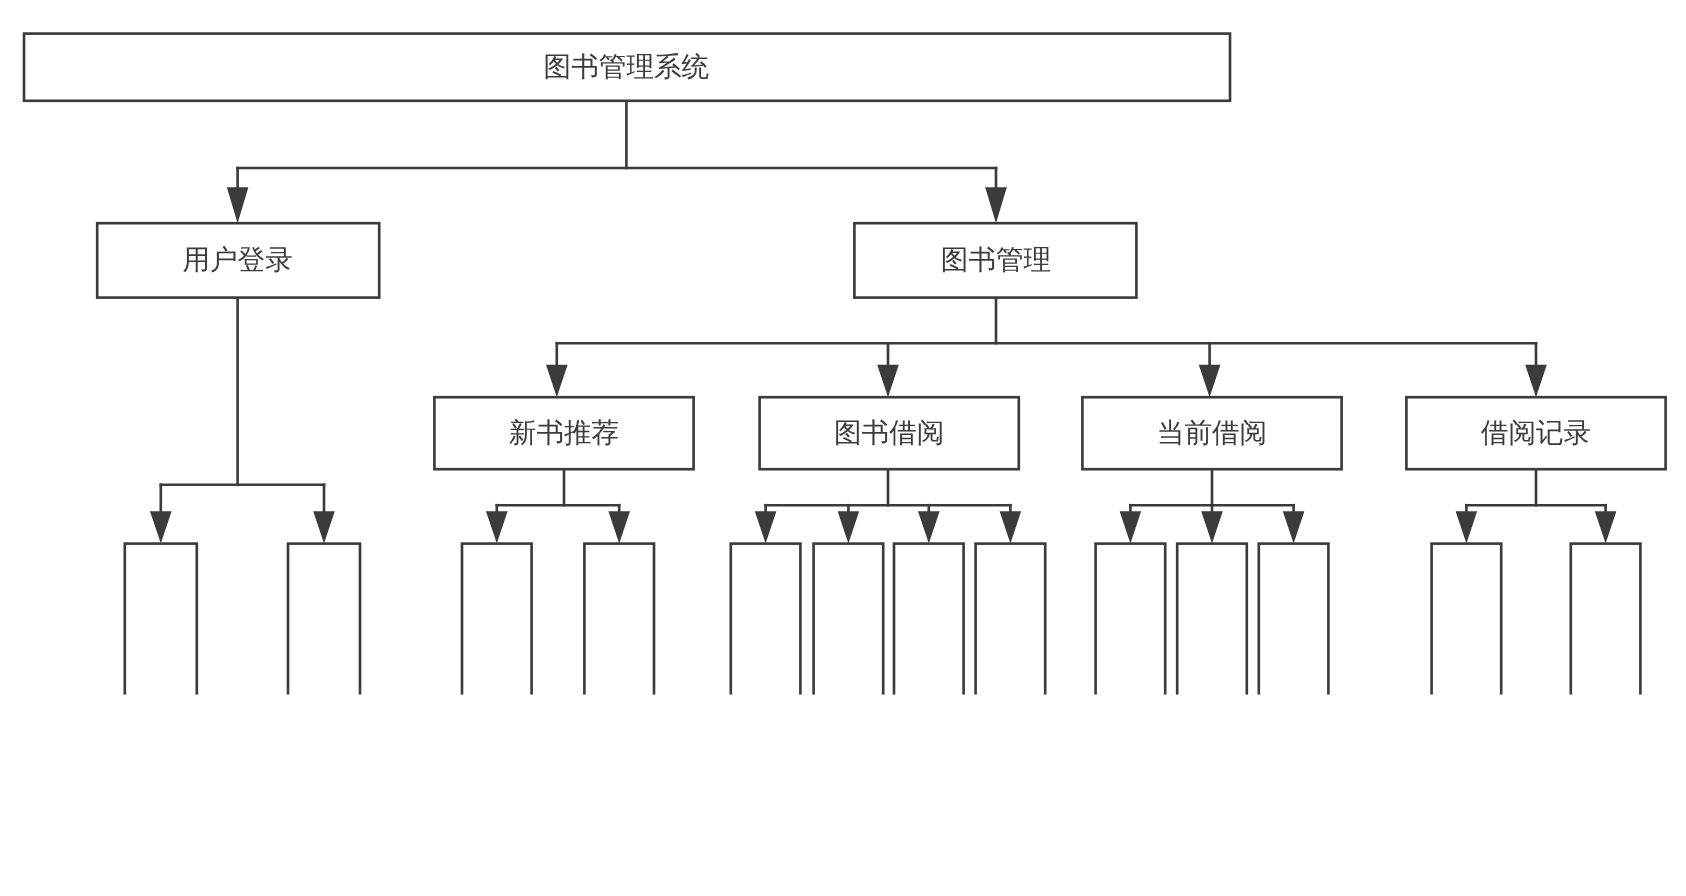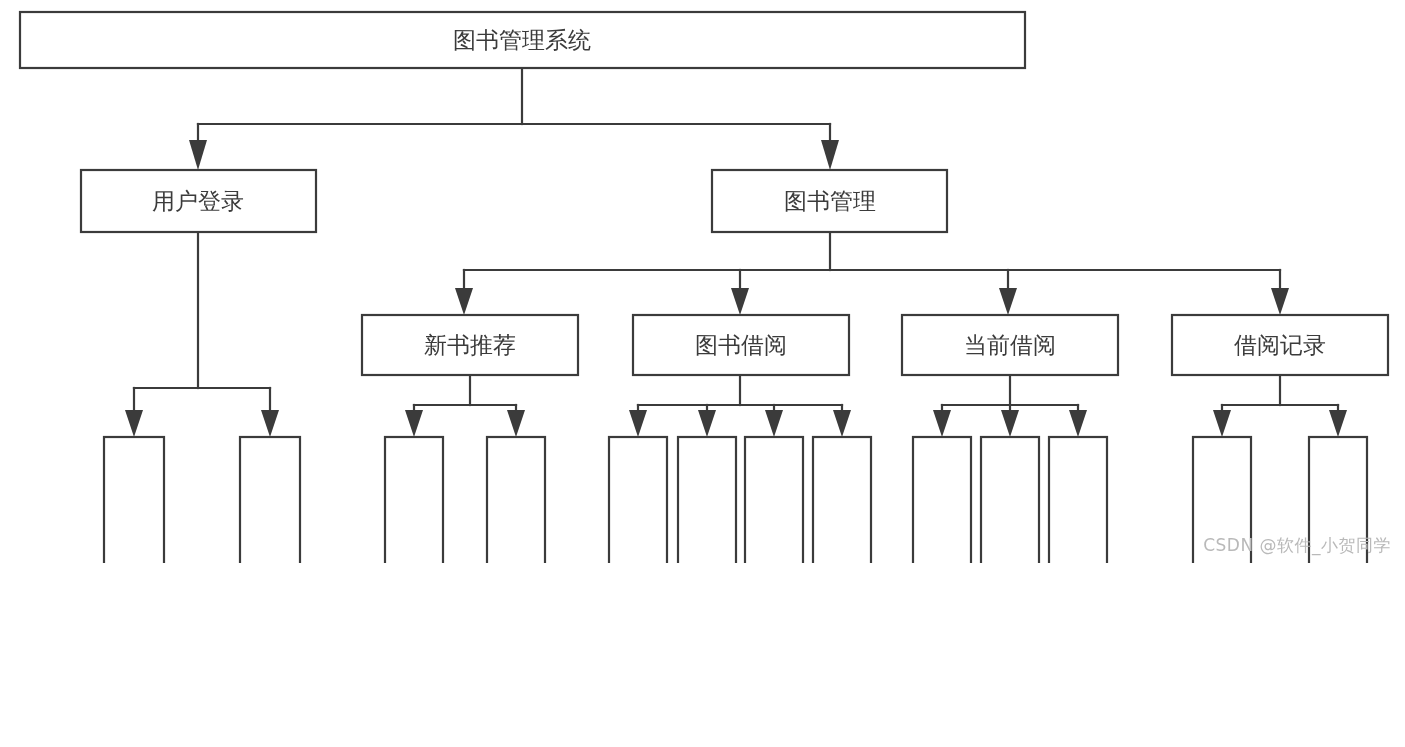--- a/index.html
+++ b/index.html
@@ -10,20 +10,21 @@
   }
   body {
     font-family: "DejaVu Sans", "Liberation Sans", sans-serif;
   }
   #diagram-root {
     position: relative;
     width: 1405px;
     height: 563px;
     background: #ffffff;
     overflow: hidden;
+    margin-top: 16px;
   }
   svg.flow {
     position: absolute;
     left: 0;
     top: 0;
     width: 1405px;
     height: 747px;
     display: block;
   }
   .node-box {
@@ -220,15 +221,14 @@
     <div class="vlabel" style="position:absolute;left:981px;top:437px;width:58px;height:298px;display:flex;align-items:center;justify-content:center;writing-mode:vertical-rl;text-orientation:upright;font-size:22px;color:#3b3b3b;line-height:1.12;letter-spacing:2px;">归还图书</div>
 
     <div class="vlabel" style="position:absolute;left:1049px;top:437px;width:58px;height:298px;display:flex;align-items:flex-start;justify-content:center;writing-mode:vertical-rl;text-orientation:upright;font-size:22px;color:#3b3b3b;line-height:1.12;letter-spacing:2px;padding-top:6px;box-sizing:border-box;">确认归还（管理员）</div>
 
     <div class="vlabel" style="position:absolute;left:1193px;top:437px;width:58px;height:298px;display:flex;align-items:center;justify-content:center;writing-mode:vertical-rl;text-orientation:upright;font-size:22px;color:#3b3b3b;line-height:1.12;letter-spacing:2px;">新增借阅记录</div>
 
     <div class="vlabel" style="position:absolute;left:1309px;top:437px;width:58px;height:298px;display:flex;align-items:center;justify-content:center;writing-mode:vertical-rl;text-orientation:upright;font-size:22px;color:#3b3b3b;line-height:1.12;letter-spacing:2px;">查询借阅记录</div>
 
   </div>
 
-  <div class="watermark">CSDN @软件_小贺同学</div>
 
 </div>
 
 </body></html>

